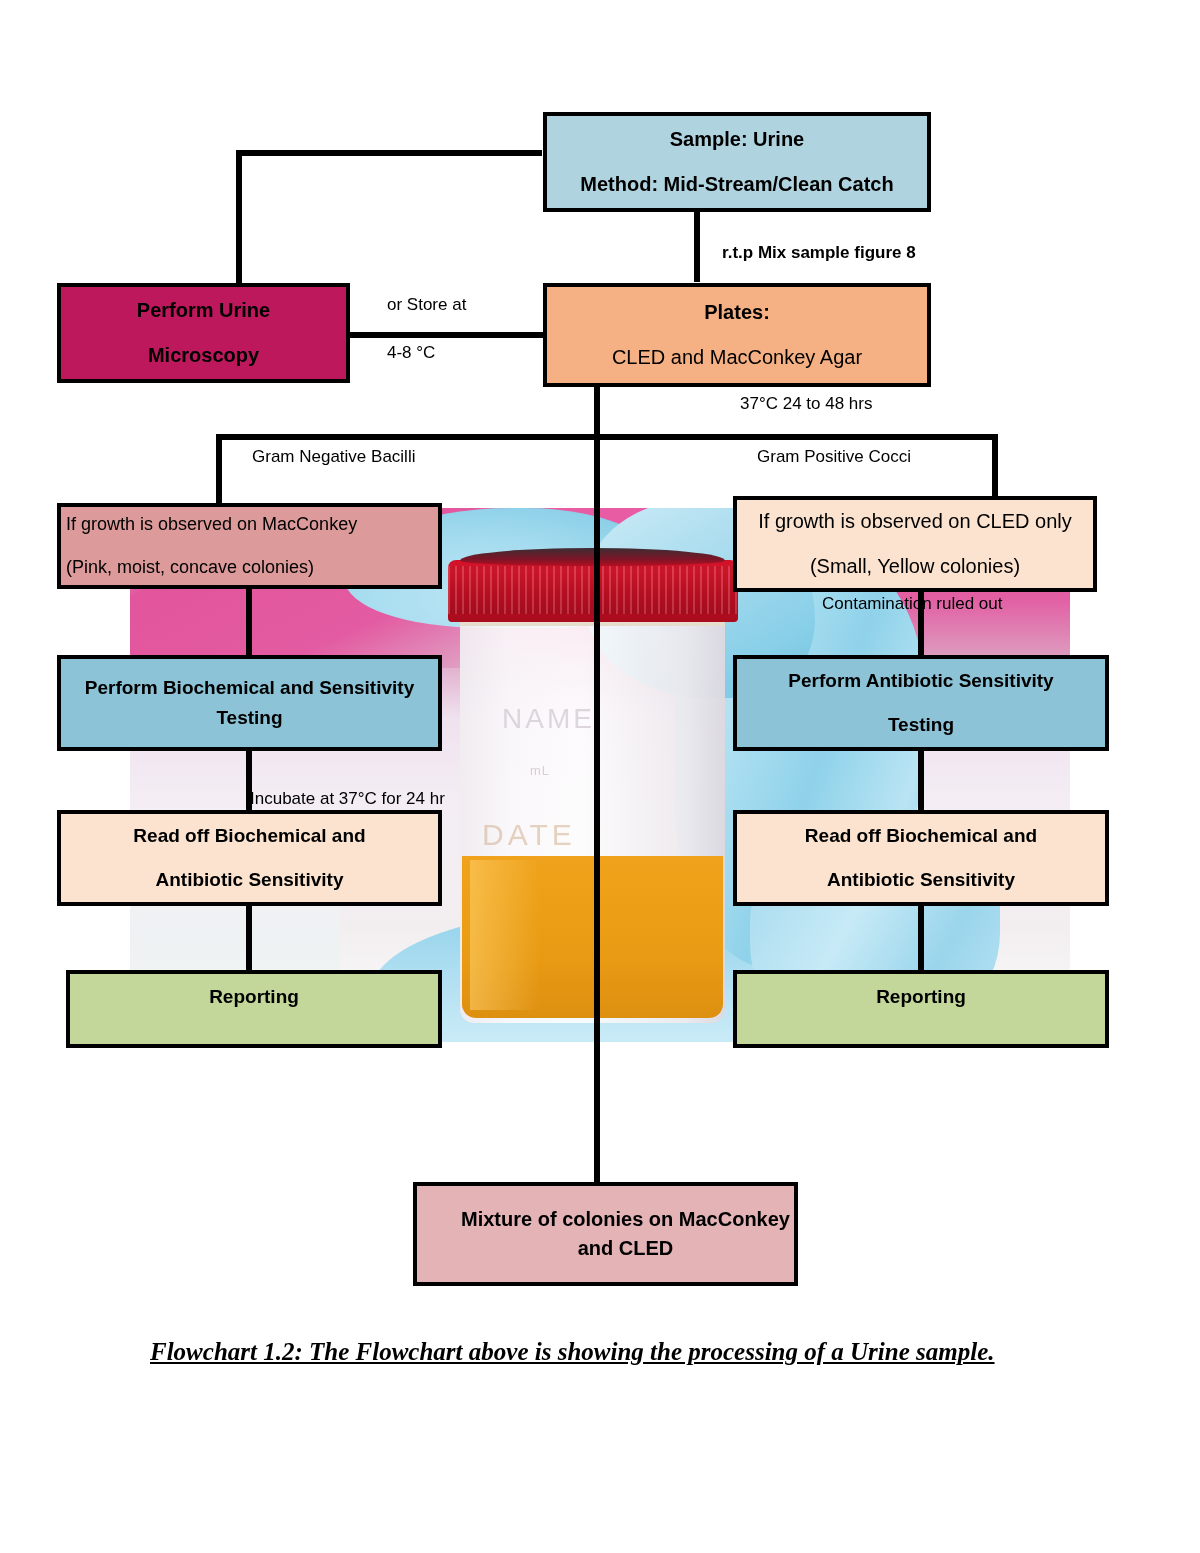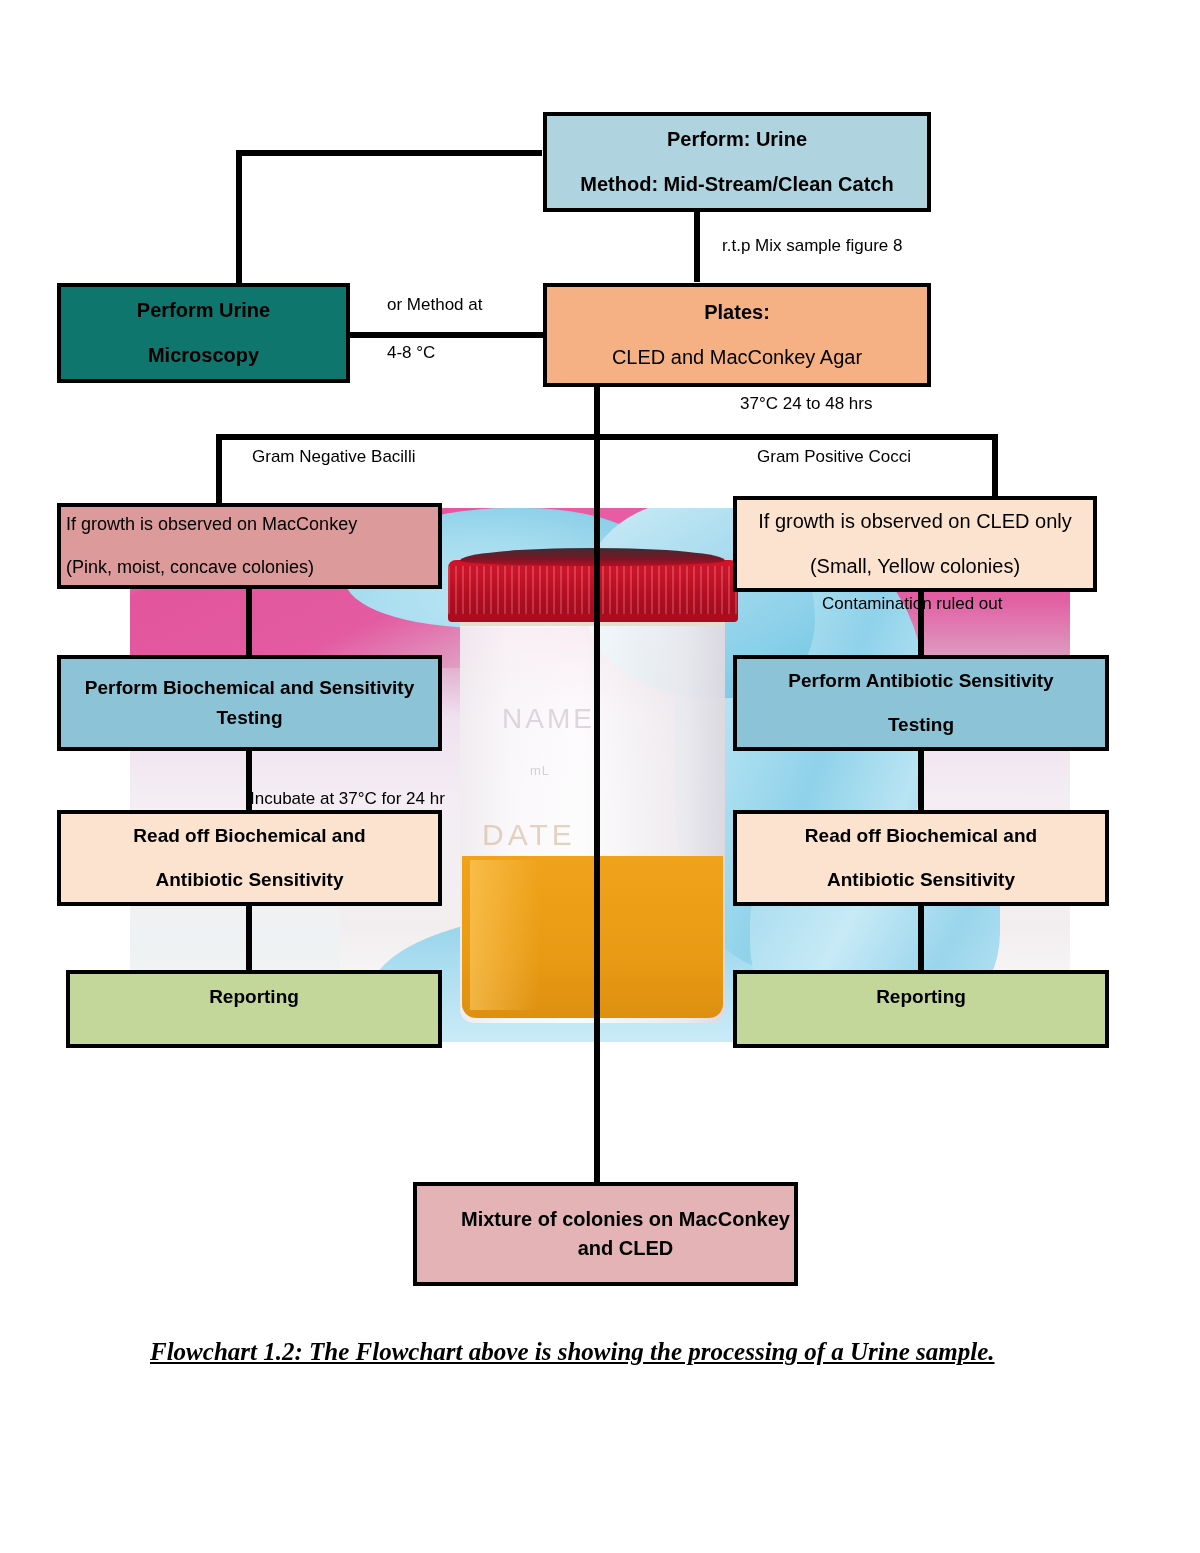--- a/index.html
+++ b/index.html
@@ -235,35 +235,35 @@
   <div class="ln-v" style="left:594px; top:434px; width:6px; height:752px;"></div>
 
   <div class="ln-v" style="left:246px; top:586px; width:6px; height:72px;"></div>
   <div class="ln-v" style="left:246px; top:748px; width:6px; height:64px;"></div>
   <div class="ln-v" style="left:246px; top:904px; width:6px; height:68px;"></div>
 
   <div class="ln-v" style="left:918px; top:586px; width:6px; height:72px;"></div>
   <div class="ln-v" style="left:918px; top:748px; width:6px; height:64px;"></div>
   <div class="ln-v" style="left:918px; top:904px; width:6px; height:68px;"></div>
 
-  <div class="edge-label" style="left:722px; top:236px;">r.t.p Mix sample figure 8</div>
-  <div class="edge-label" style="left:387px; top:295px;">or Method at</div>
+  <div class="edge-label" style="left:722px; top:243px;font-weight:bold;">r.t.p Mix sample figure 8</div>
+  <div class="edge-label" style="left:387px; top:295px;">or Store at</div>
   <div class="edge-label" style="left:387px; top:343px;">4-8 °C</div>
   <div class="edge-label" style="left:740px; top:394px;">37°C 24 to 48 hrs</div>
   <div class="edge-label" style="left:252px; top:447px;">Gram Negative Bacilli</div>
   <div class="edge-label" style="left:757px; top:447px;">Gram Positive Cocci</div>
   <div class="edge-label" style="left:822px; top:594px;">Contamination ruled out</div>
   <div class="edge-label" style="left:250px; top:789px;">Incubate at 37°C for 24 hr</div>
 
   <div class="box" style="left:543px; top:112px; width:388px; height:100px; background:#afd4e0; font-size:20px;">
-    <span class="ln bold">Perform: Urine</span>
+    <span class="ln bold">Sample: Urine</span>
     <span class="ln bold">Method: Mid-Stream/Clean Catch</span>
   </div>
 
-  <div class="box" style="left:57px; top:283px; width:293px; height:100px; background:#0f766e; font-size:20px;">
+  <div class="box" style="left:57px; top:283px; width:293px; height:100px; background:#be185d; font-size:20px;">
     <span class="ln bold">Perform Urine</span>
     <span class="ln bold">Microscopy</span>
   </div>
 
   <div class="box" style="left:543px; top:283px; width:388px; height:104px; background:#f5b183; font-size:20px;">
     <span class="ln bold">Plates:</span>
     <span class="ln">CLED and MacConkey Agar</span>
   </div>
 
   <div class="box" style="left:57px; top:503px; width:385px; height:86px; background:#dc9a9a; font-size:18px; align-items:flex-start; padding-left:5px;">

